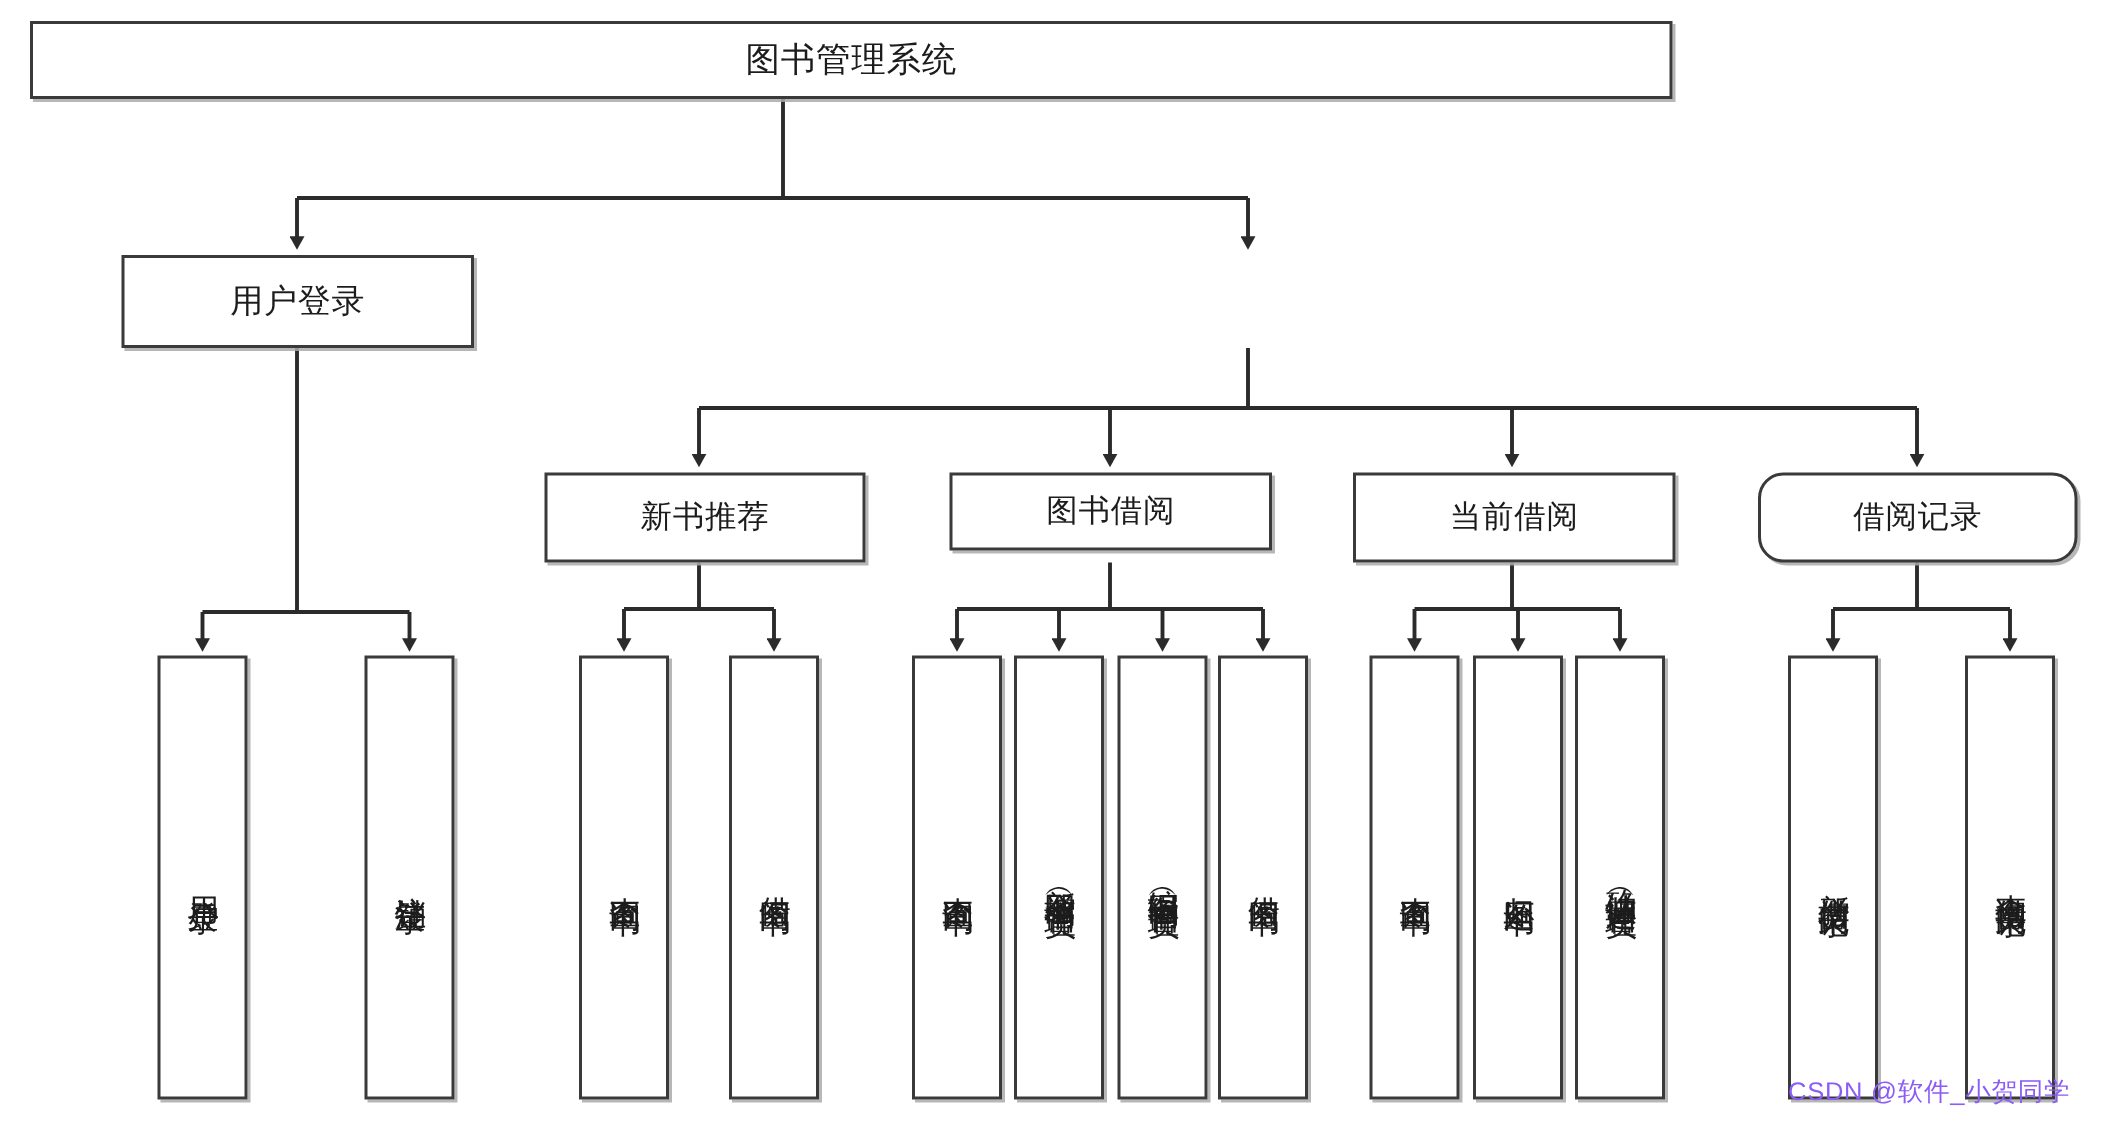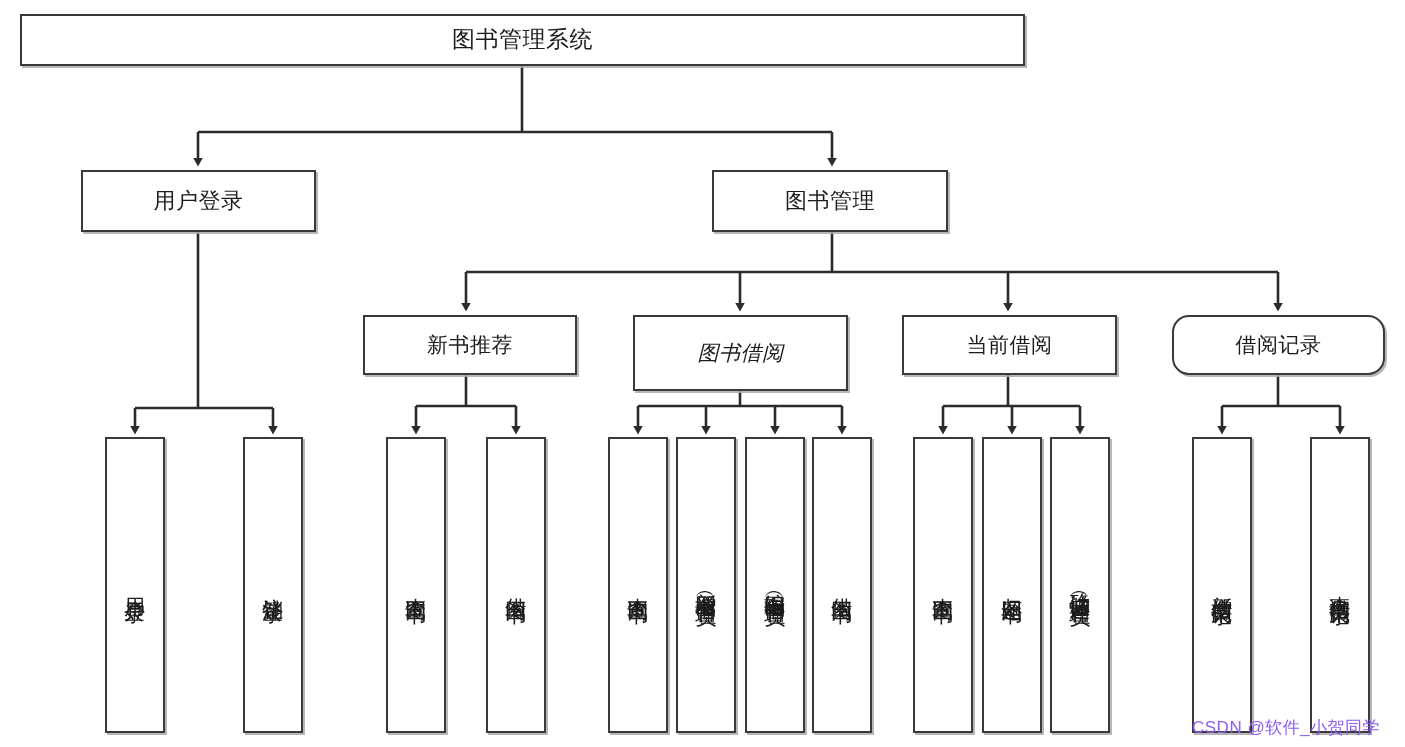--- a/index.html
+++ b/index.html
@@ -114,35 +114,32 @@
       <path d="M1012,406 L1012,426" marker-end="url(#arrow)"></path>
       <path d="M1080,406 L1080,426" marker-end="url(#arrow)"></path>
 
       <path d="M1278,375 L1278,406"></path>
       <path d="M1222,406 L1340,406"></path>
       <path d="M1222,406 L1222,426" marker-end="url(#arrow)"></path>
       <path d="M1340,406 L1340,426" marker-end="url(#arrow)"></path>
     </g>
   </svg>
 
-  <div class="node node-root" style="left:20px; top:14px; width:1005px; height:52px;">
+  <div class="node node-root" style="left:20px; top:14px; width:1095px; height:52px;">
     <span class="label">图书管理系统</span>
   </div>
 
   <div class="node node-l2" style="left:81px; top:170px; width:235px; height:62px;">
     <span class="label">用户登录</span>
   </div>
-  <div class="node node-l2" style="left:712px; top:170px; width:236px; height:62px;">
-    <span class="label">图书管理</span>
-  </div>
 
   <div class="node node-l3" style="left:363px; top:315px; width:214px; height:60px;justify-content:center;">
     <span class="label">新书推荐</span>
   </div>
-  <div class="node node-l3" style="left:633px; top:315px; width:215px; height:76px;font-style:italic;">
+  <div class="node node-l3" style="left:633px; top:315px; width:215px; height:52px;">
     <span class="label">图书借阅</span>
   </div>
   <div class="node node-l3" style="left:902px; top:315px; width:215px; height:60px;justify-content:center;">
     <span class="label">当前借阅</span>
   </div>
   <div class="node node-l3" style="left:1172px; top:315px; width:213px; height:60px;border-radius:17px;">
     <span class="label">借阅记录</span>
   </div>
 
   <div class="node node-leaf" style="left:105px; top:437px; width:60px; height:296px;">

